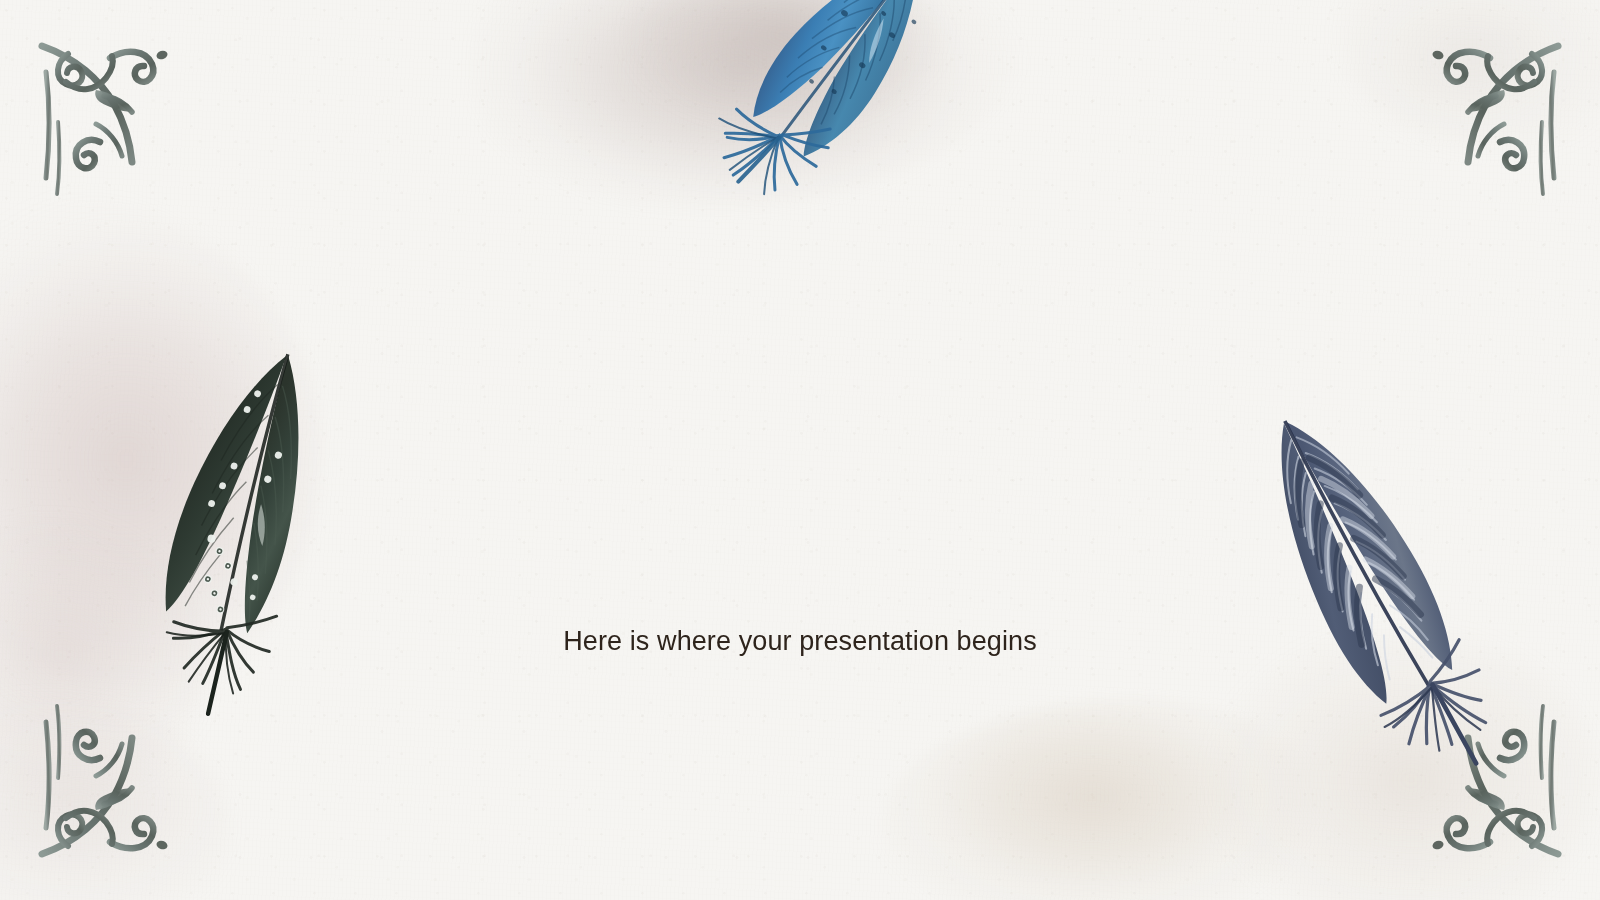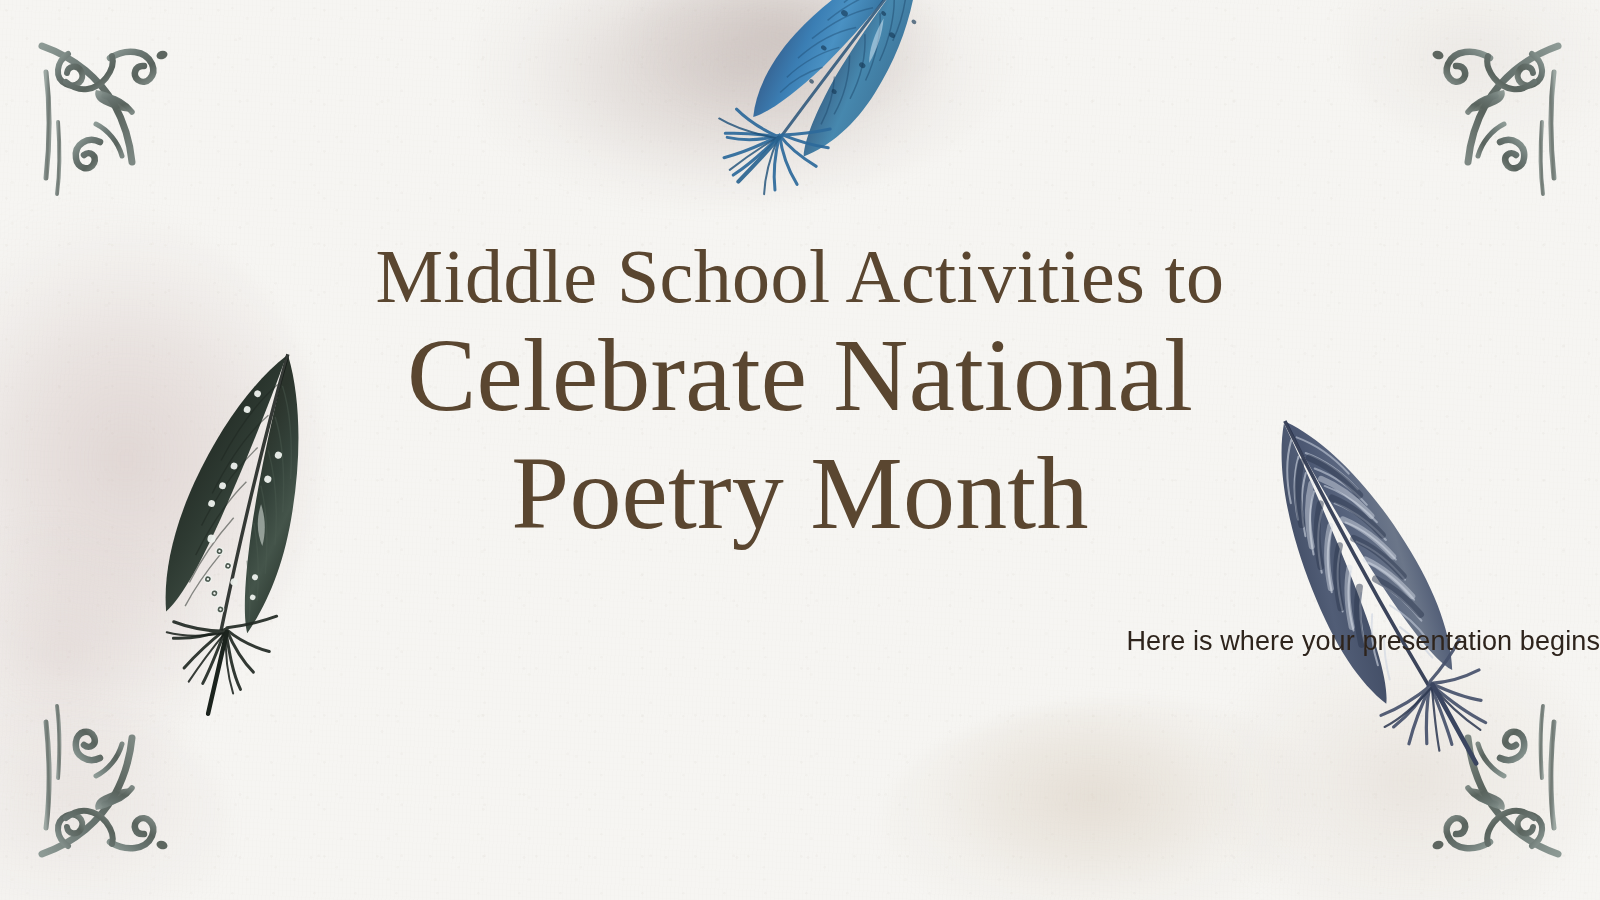--- a/index.html
+++ b/index.html
@@ -172,21 +172,21 @@
   .title-line3 {
     font-size: 104px;
     line-height: 1.14;
     letter-spacing: .2px;
   }
   .subtitle {
     position: absolute;
     left: 0;
     top: 626px;
     width: 1600px;
-    text-align: right;
+    text-align: center;
     font-family: "Liberation Sans", sans-serif;
     font-size: 27px;
     color: #2e241c;
     letter-spacing: .1px;
     z-index: 6;
   }
 </style>
 </head>
 <body>
 
@@ -573,21 +573,16 @@
           <path d="M151 316 C142 338 134 358 128 378"></path>
           <path d="M151 316 C156 340 164 360 174 378"></path>
           <path d="M150 318 C130 326 110 332 90 332"></path>
         </g>
 
         <path d="M152 316 C153 342 154 374 155 406" stroke="#3a4560" stroke-width="4.6" stroke-linecap="round" fill="none"></path>
       </g>
     </svg>
   </div>
 
-  <div class="text-block">
-    <div class="title title-line1">Middle School Activities to</div>
-    <div class="title title-line2">Celebrate National</div>
-    <div class="title title-line3">Poetry Month</div>
-  </div>
 
   <div class="subtitle">Here is where your presentation begins</div>
 
 </div>
 
 </body></html>

